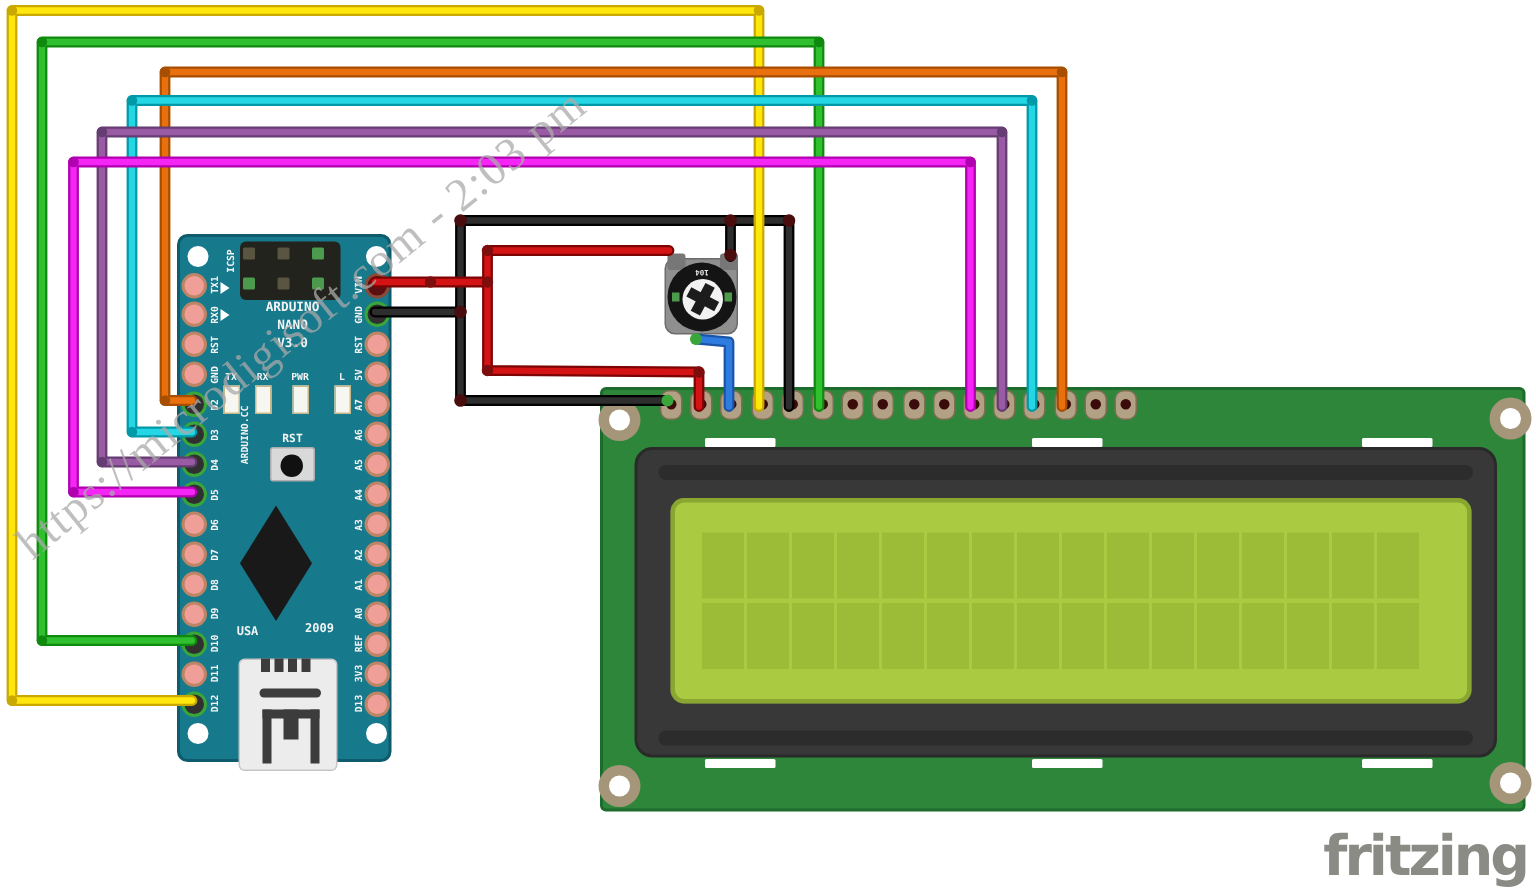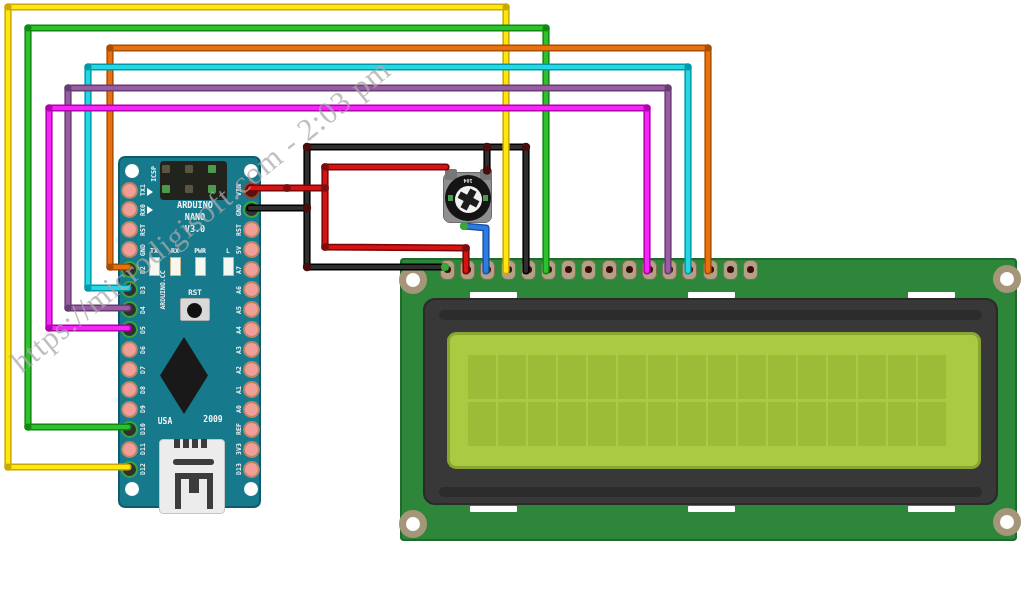--- a/index.html
+++ b/index.html
@@ -369,13 +369,14 @@
         <circle class="cnr" cx="49" cy="328" r="3.5" fill="#b000b0"></circle>
     </g>
     <g>
       <path class="w-outline" d="M464,226 L486,228 L486,271" stroke="#1a55a8"></path>
       <path class="w-core" d="M464,226 L486,228 L486,271" stroke="#2f7ce0"></path>
       <circle class="gcap" cx="464" cy="226" r="4"></circle>
     </g>
   </svg>
 
   <div class="abs watermark">https://microdigisoft.com - 2:03 pm</div>
+  <div class="abs fritzing">fritzing</div>
 </div>
 
 </body></html>

